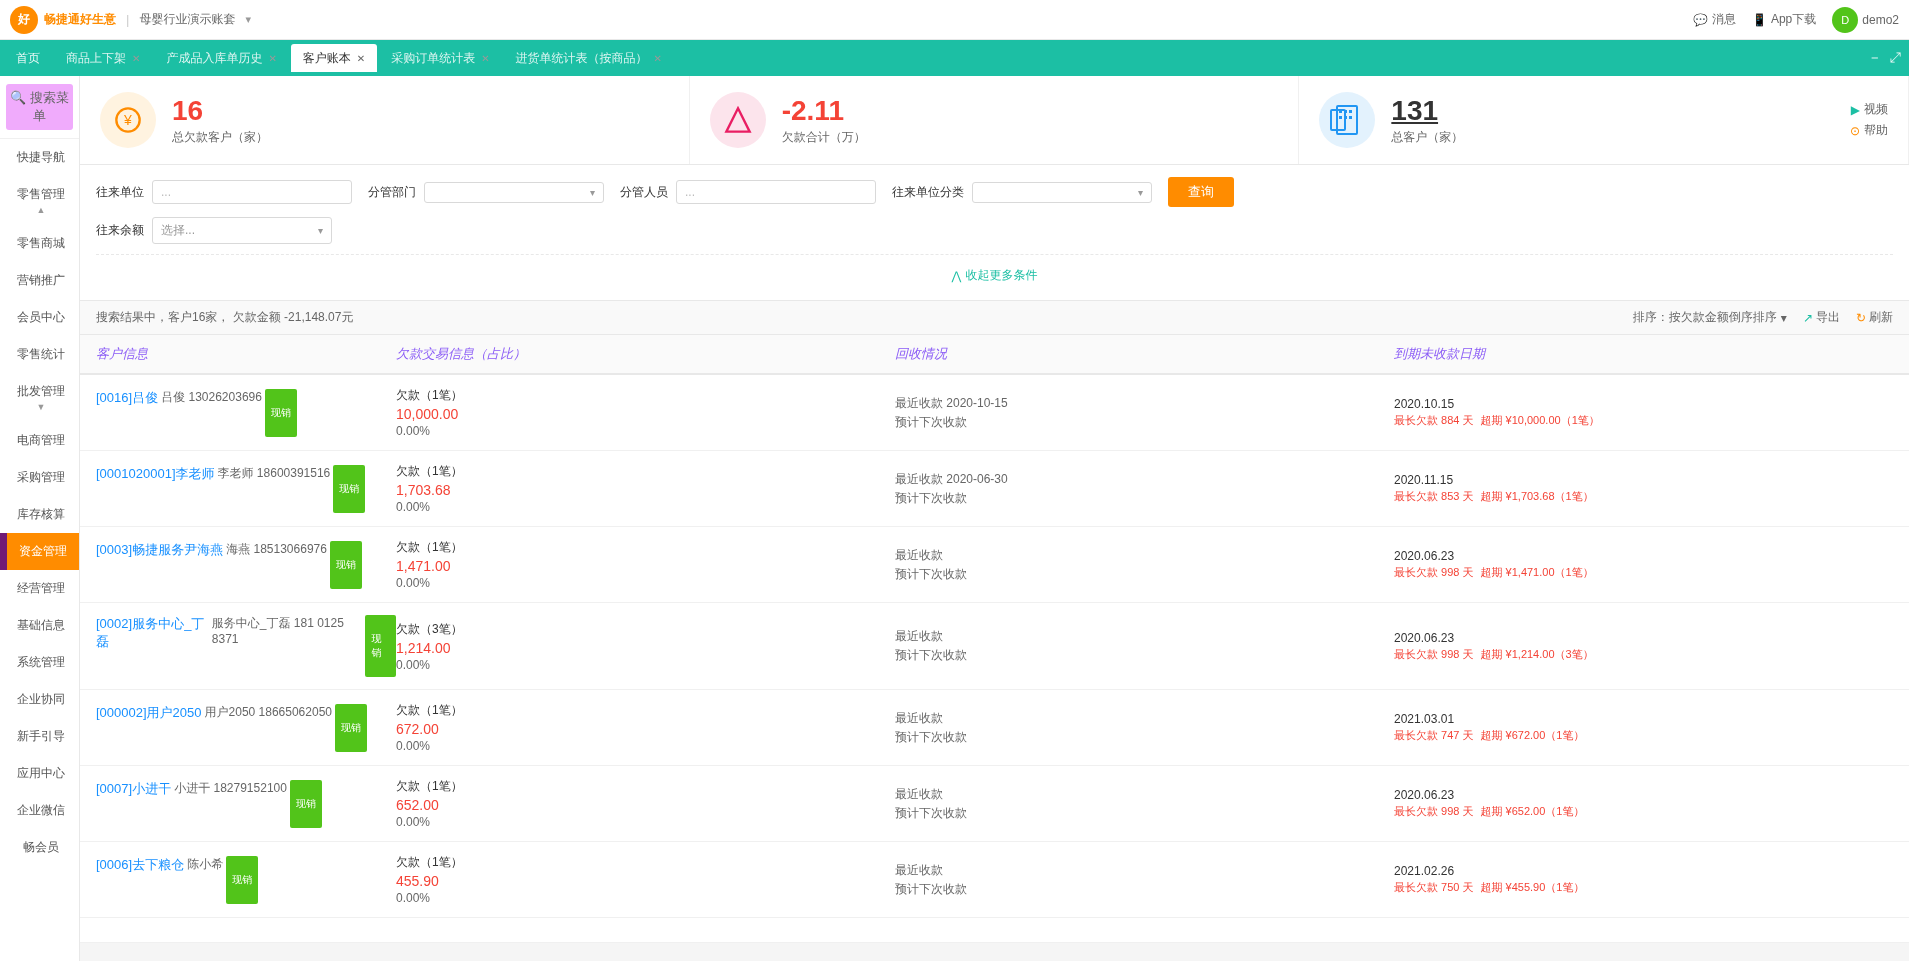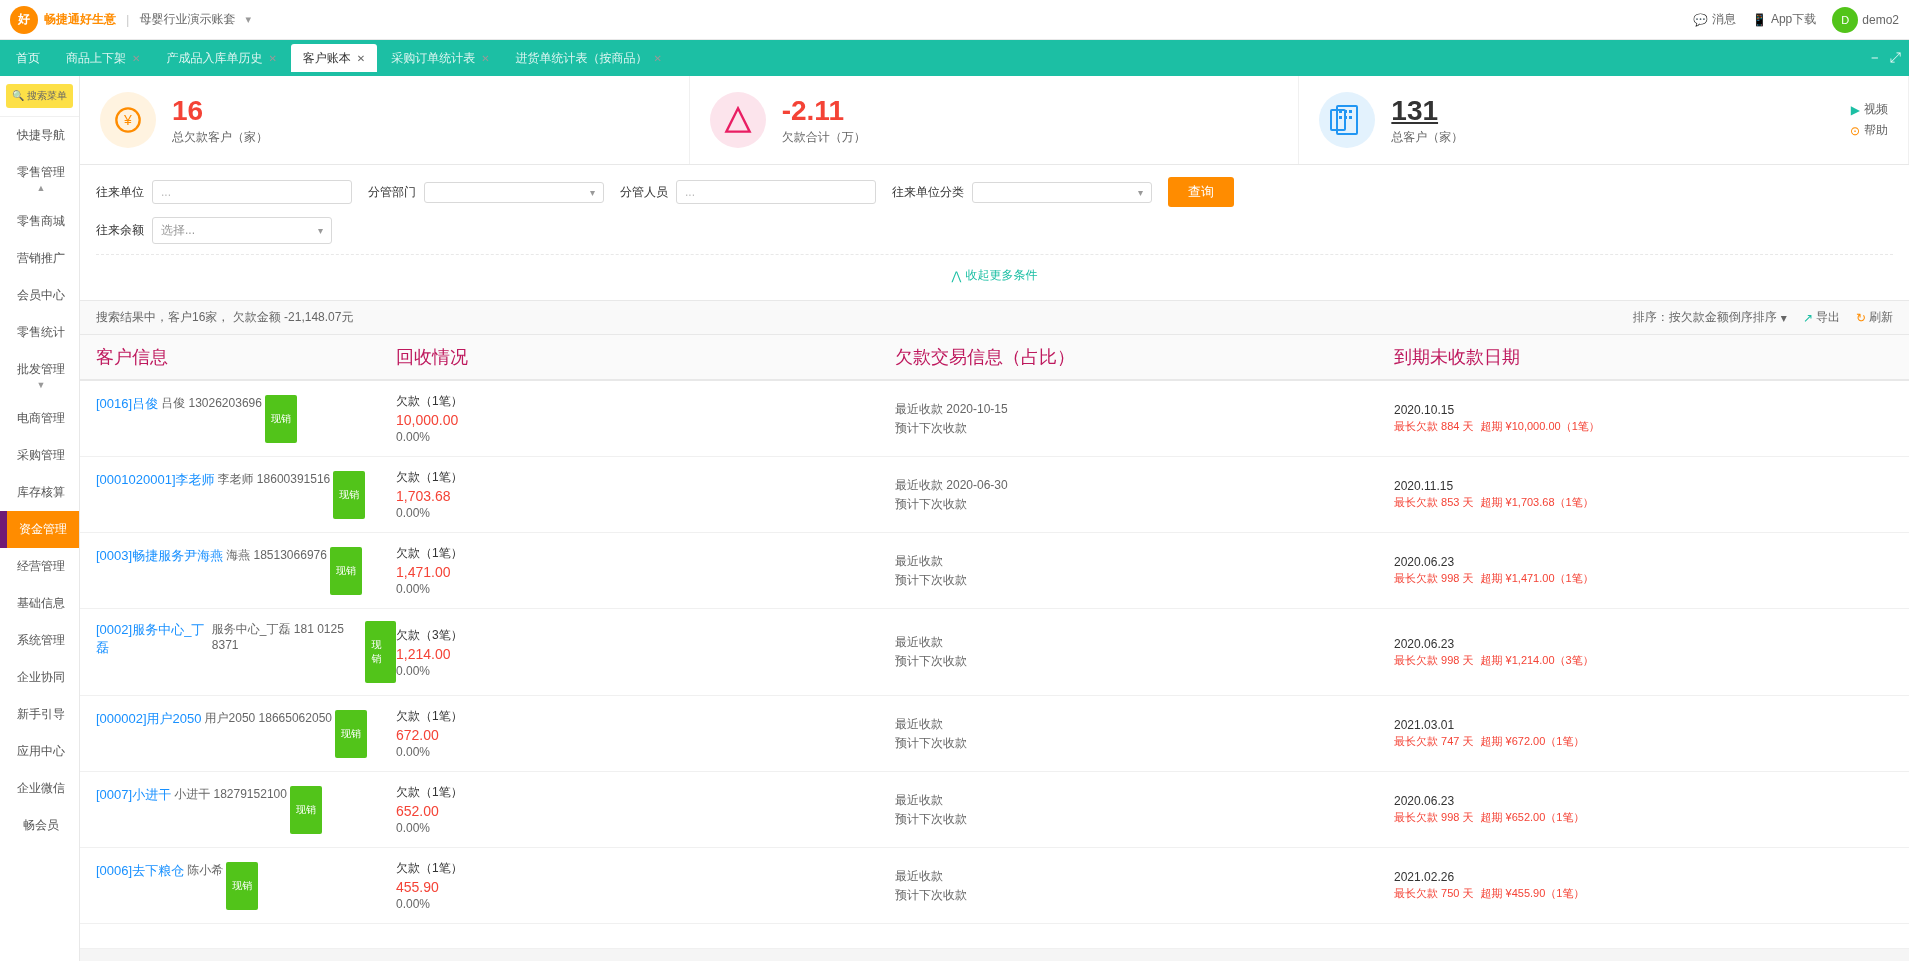--- a/index.html
+++ b/index.html
@@ -23,21 +23,21 @@
     .tab.active .tab-close { color: #666; }
     .tab-home { color: rgba(255,255,255,0.9); font-size: 12px; }
     .tab-bar-right { margin-left: auto; display: flex; gap: 8px; color: rgba(255,255,255,0.9); font-size: 16px; cursor: pointer; padding-right: 4px; }
 
     
     .main-layout { display: flex; flex: 1; overflow: hidden; }
 
     
     .sidebar { width: 80px; background: #fff; border-right: 1px solid #e8e8e8; display: flex; flex-direction: column; overflow-y: auto; flex-shrink: 0; }
     .sidebar-search { padding: 8px 6px; border-bottom: 1px solid #f0f0f0; }
-    .sidebar-search-btn { width: 100%; background: #fde047; border: none; border-radius: 3px; padding: 5px 4px; font-size: 10px; color: #666; cursor: pointer; text-align: center; }
+    .sidebar-search-btn { width: 100%; background: #f0abfc; border: none; border-radius: 3px; padding: 5px 4px; font-size: 13px; color: #666; cursor: pointer; text-align: center; }
     .sidebar-nav-item { display: flex; align-items: center; justify-content: center; padding: 10px 4px; cursor: pointer; font-size: 12px; color: #555; border-left: 3px solid transparent; text-align: center; flex-direction: column; gap: 2px; }
     .sidebar-nav-item.active { background: #ff8c00; color: #fff; border-left: 7px solid #701a75; }
 
     
     .content-area { flex: 1; overflow-y: auto; background: #f5f5f5; }
 
     
     .summary-cards { display: flex; background: #fff; border-bottom: 1px solid #e8e8e8; }
     .summary-card { flex: 1; display: flex; align-items: center; padding: 16px 20px; border-right: 1px solid #f0f0f0; gap: 16px; }
     .summary-icon { width: 56px; height: 56px; border-radius: 50%; display: flex; align-items: center; justify-content: center; font-size: 24px; flex-shrink: 0; }
@@ -64,21 +64,21 @@
 
     
     .result-bar { display: flex; align-items: center; justify-content: space-between; padding: 8px 16px; background: #f9f9f9; border-bottom: 1px solid #e8e8e8; font-size: 12px; color: #666; }
     .result-bar-right { display: flex; align-items: center; gap: 16px; }
     .sort-select { display: flex; align-items: center; gap: 4px; font-size: 12px; color: #666; cursor: pointer; }
     .action-btn { display: flex; align-items: center; gap: 3px; font-size: 12px; color: #666; cursor: pointer; }
 
     
     .table-container { background: #fff; }
     .table-header { display: grid; grid-template-columns: 300px 1fr 1fr 1fr; border-bottom: 2px solid #e8e8e8; padding: 10px 16px; background: #fafafa; }
-    .table-header-cell { font-size: 18px; color: #be185d; font-weight: 500; }
+    .table-header-cell { font-size: 13px; color: #8b5cf6; font-weight: 500; font-style: italic; }
     .table-row { display: grid; grid-template-columns: 300px 1fr 1fr 1fr; border-bottom: 1px solid #f0f0f0; padding: 12px 16px; align-items: center; }
     .customer-info { display: flex; flex-direction: row; gap: 3px; }
     .customer-name { color: #1890ff; font-size: 13px; cursor: pointer; }
     .customer-phone { font-size: 12px; color: #666; }
     .customer-tag { display: inline-block; background: #52c41a; color: #fff; font-size: 10px; padding: 17px 6px; border-radius: 2px; }
     .debt-info { display: flex; flex-direction: column; gap: 2px; }
     .debt-count { font-size: 12px; color: #333; }
     .debt-amount { color: #f44336; font-size: 14px; font-weight: 500; }
     .debt-percent { font-size: 12px; color: #666; }
     .recovery-info { display: flex; flex-direction: column; gap: 2px; font-size: 12px; }
@@ -339,22 +339,22 @@
         <div class="action-btn">
           <span style="color:#ff8c00;">↻</span>
           <span>刷新</span>
         </div>
       </div>
     </div>
 
     <div class="table-container">
       <div class="table-header">
         <div class="table-header-cell">客户信息</div>
+        <div class="table-header-cell">欠款交易信息（占比）</div>
         <div class="table-header-cell">回收情况</div>
-        <div class="table-header-cell">欠款交易信息（占比）</div>
         <div class="table-header-cell">到期未收款日期</div>
       </div>
 
       <div class="table-row">
         <div class="customer-info">
           <span class="customer-name">[0016]吕俊</span>
           <span class="customer-phone">吕俊 13026203696</span>
           <span class="customer-tag">现销</span>
         </div>
         <div class="debt-info">

